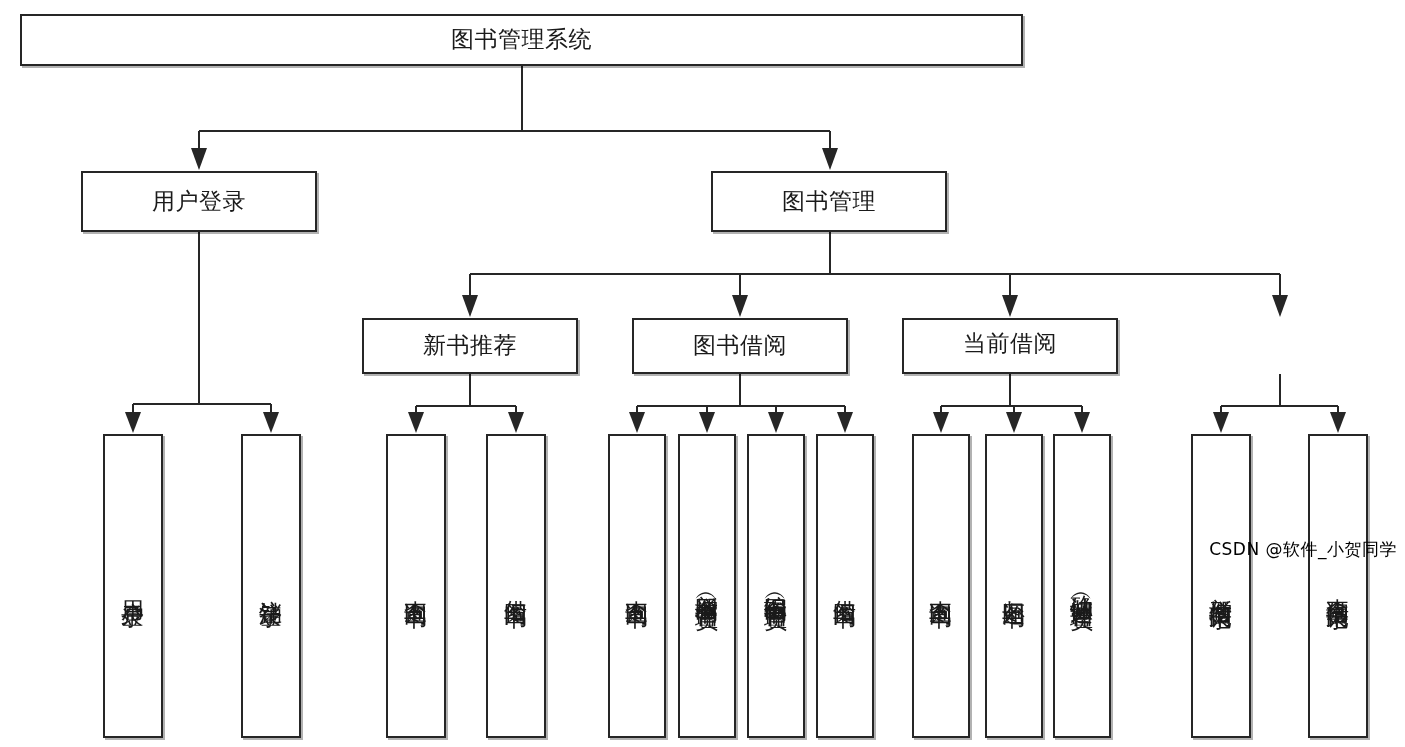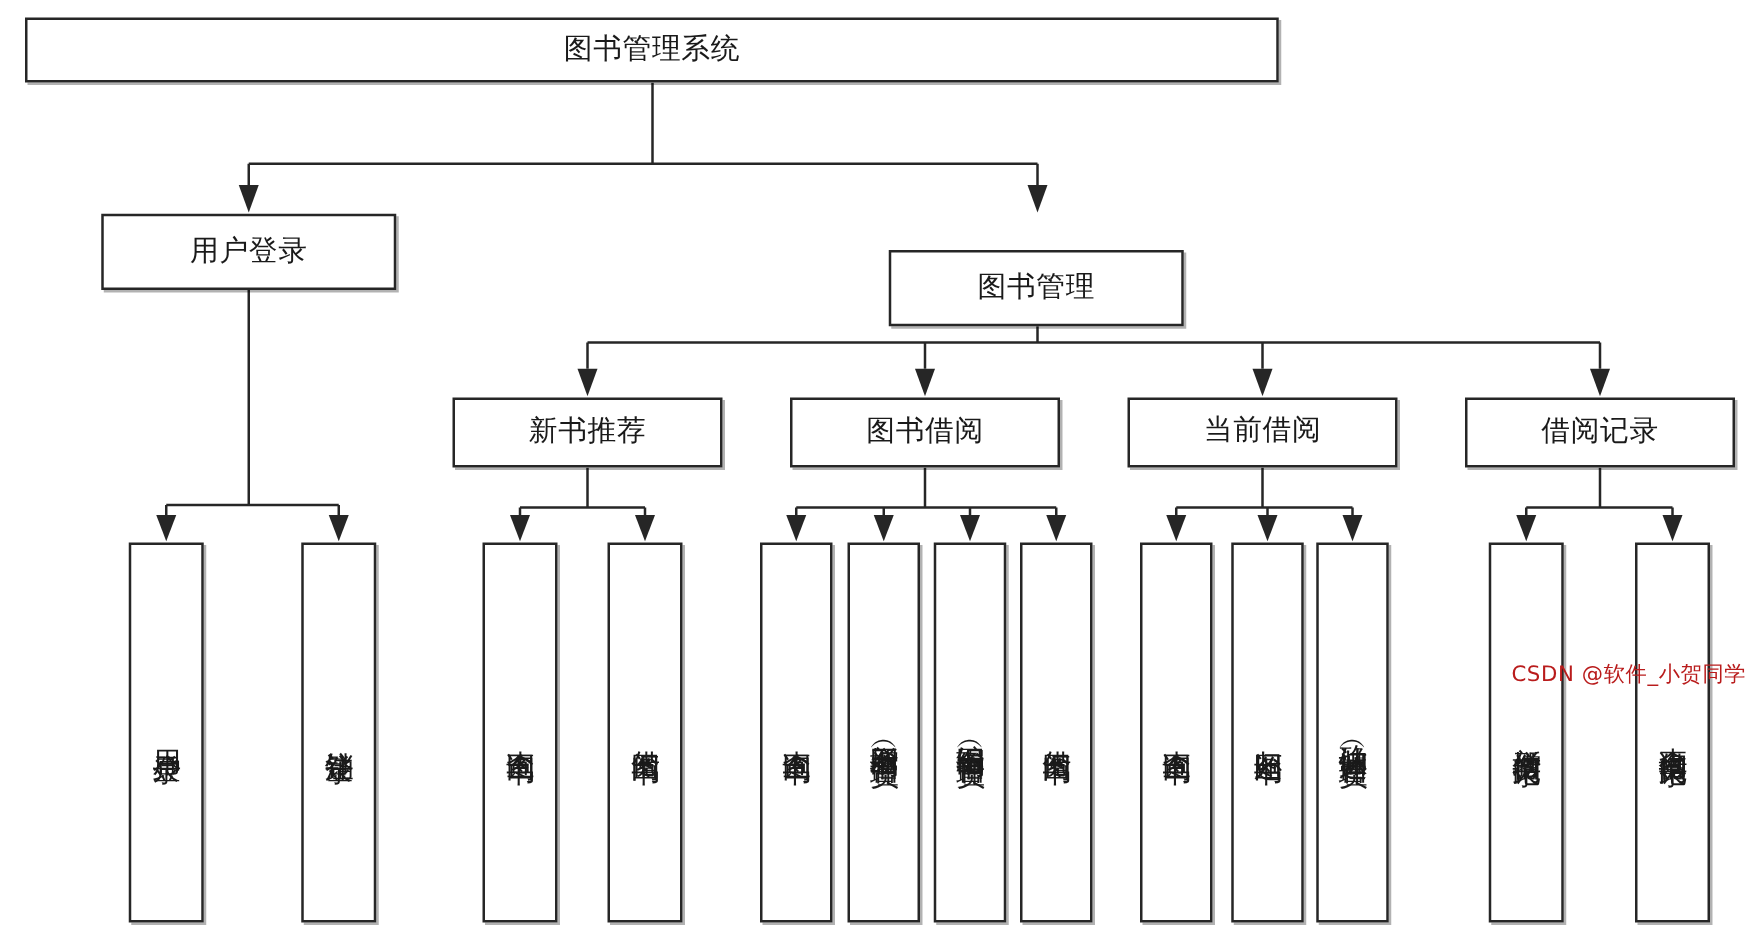--- a/index.html
+++ b/index.html
@@ -43,23 +43,23 @@
     color: #1a1a1a;
     writing-mode: vertical-rl;
     text-orientation: upright;
     line-height: 1.22;
     letter-spacing: 2px;
     white-space: nowrap;
   }
   .watermark {
     position: absolute;
     right: 8px;
-    bottom: 14px;
+    bottom: 4px;
     font-size: 17px;
-    color: #b91c1c;
+    color: #000000;
     white-space: nowrap;
     letter-spacing: 0.5px;
     margin-left: 35px;
   }
   svg.connectors {
     position: absolute;
     left: 0;
     top: 0;
     width: 1405px;
     height: 747px;
@@ -141,36 +141,33 @@
     <polygon points="1330,412 1346,412 1338,433"></polygon>
   </svg>
 
   <div class="node-box" style="left:20px; top:14px; width:1003px; height:52px;">
     <span class="node-label-h">图书管理系统</span>
   </div>
 
   <div class="node-box" style="left:81px; top:171px; width:236px; height:61px;">
     <span class="node-label-h">用户登录</span>
   </div>
-  <div class="node-box" style="left:711px; top:171px; width:236px; height:61px;margin-top:29px;">
+  <div class="node-box" style="left:711px; top:171px; width:236px; height:61px;">
     <span class="node-label-h">图书管理</span>
   </div>
 
   <div class="node-box" style="left:632px; top:318px; width:216px; height:56px;">
     <span class="node-label-h">图书借阅</span>
   </div>
   <div class="node-box" style="left:362px; top:318px; width:216px; height:56px;">
     <span class="node-label-h">新书推荐</span>
   </div>
   <div class="node-box" style="left:902px; top:318px; width:216px; height:56px;font-family:Liberation Mono, monospace;">
     <span class="node-label-h">当前借阅</span>
   </div>
-  <div class="node-box" style="left:1172px; top:318px; width:216px; height:56px;">
-    <span class="node-label-h">借阅记录</span>
-  </div>
 
   <div class="node-box" style="left:103px; top:434px; width:60px; height:304px;">
     <span class="node-label-v">用户登录</span>
   </div>
   <div class="node-box" style="left:241px; top:434px; width:60px; height:304px;">
     <span class="node-label-v">注销登录</span>
   </div>
 
   <div class="node-box" style="left:386px; top:434px; width:60px; height:304px;">
     <span class="node-label-v">查询图书</span>

